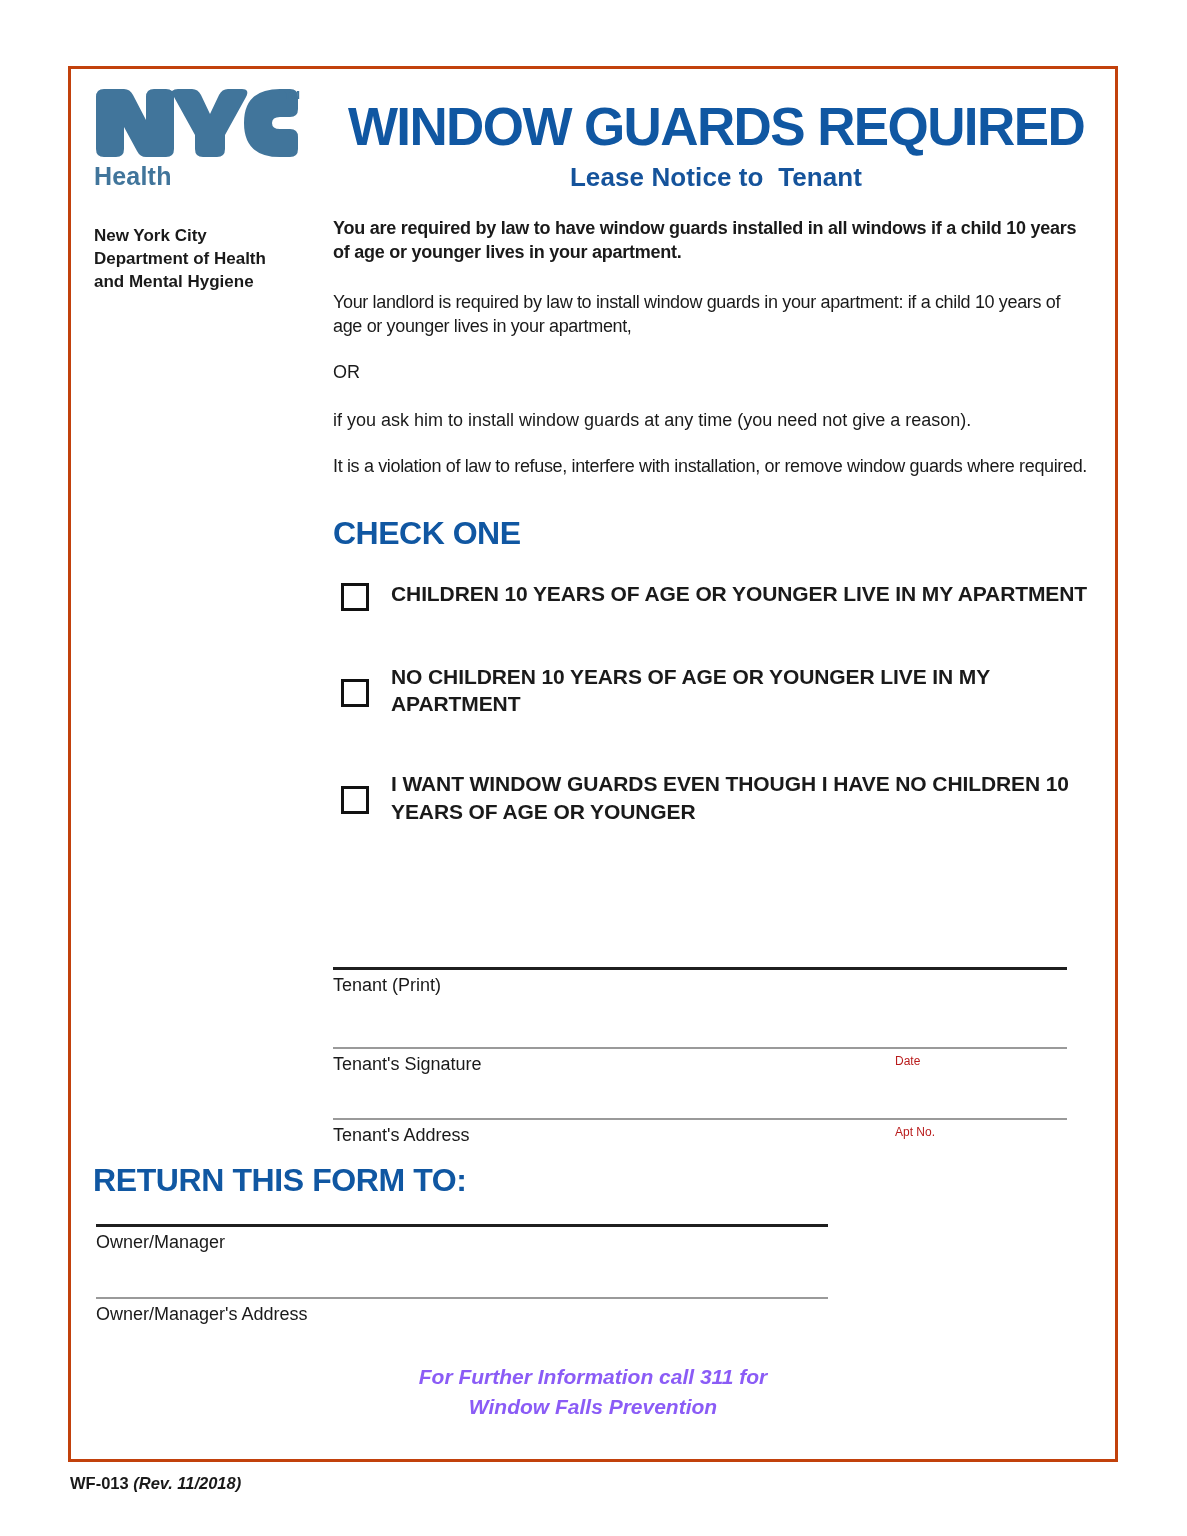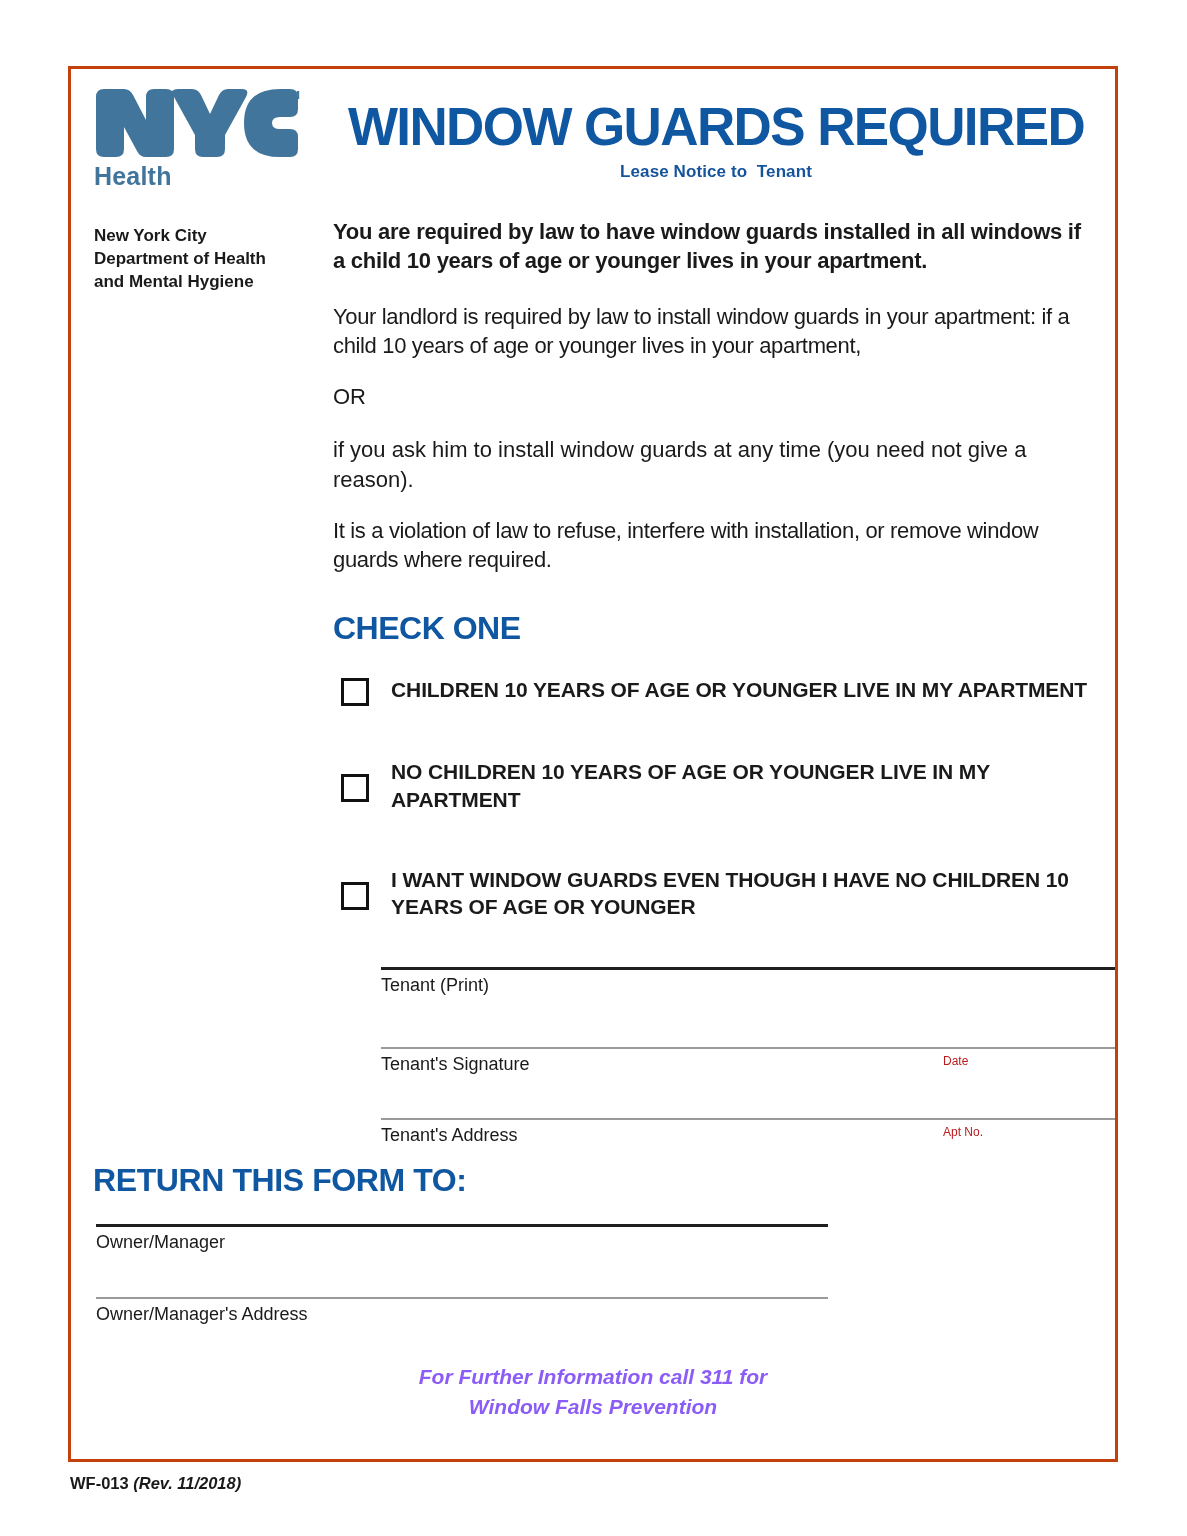--- a/index.html
+++ b/index.html
@@ -80,39 +80,39 @@
   }
   #main-title {
     font-size: 53px;
     font-weight: bold;
     color: #1057A2;
     letter-spacing: -1.6px;
     line-height: 1.05;
     white-space: nowrap;
   }
   #sub-title {
-    font-size: 17px;
+    font-size: 26px;
     font-weight: bold;
     color: #15539B;
     margin-top: 7px;
     letter-spacing: 0.1px;
     white-space: pre;
   }
 
   
   #content {
     position: absolute;
     left: 262px;
     top: 148px;
     width: 760px;
   }
 
   p.body-para {
     margin: 0 0 22px 0;
-    font-size: 22px;
+    font-size: 18px;
     line-height: 1.33;
     color: #1a1a1a;
   }
   p.body-para.bold {
     font-weight: bold;
     letter-spacing: -0.25px;
     margin-bottom: 26px;
   }
   p.body-para.tight { letter-spacing: -0.35px; }
   p.body-para.or { margin-bottom: 24px; }
@@ -153,21 +153,20 @@
     color: #1a1a1a;
     letter-spacing: -0.1px;
   }
 
   
   #sig-block {
     position: absolute;
     left: 262px;
     top: 898px;
     width: 734px;
-    margin-left: 48px;
   }
 
   .field-row { position: relative; }
 
   .rule {
     width: 100%;
     background: #9a9a9a;
     height: 2px;
   }
   .rule.heavy { background: #1f1f1f; height: 3px; }

